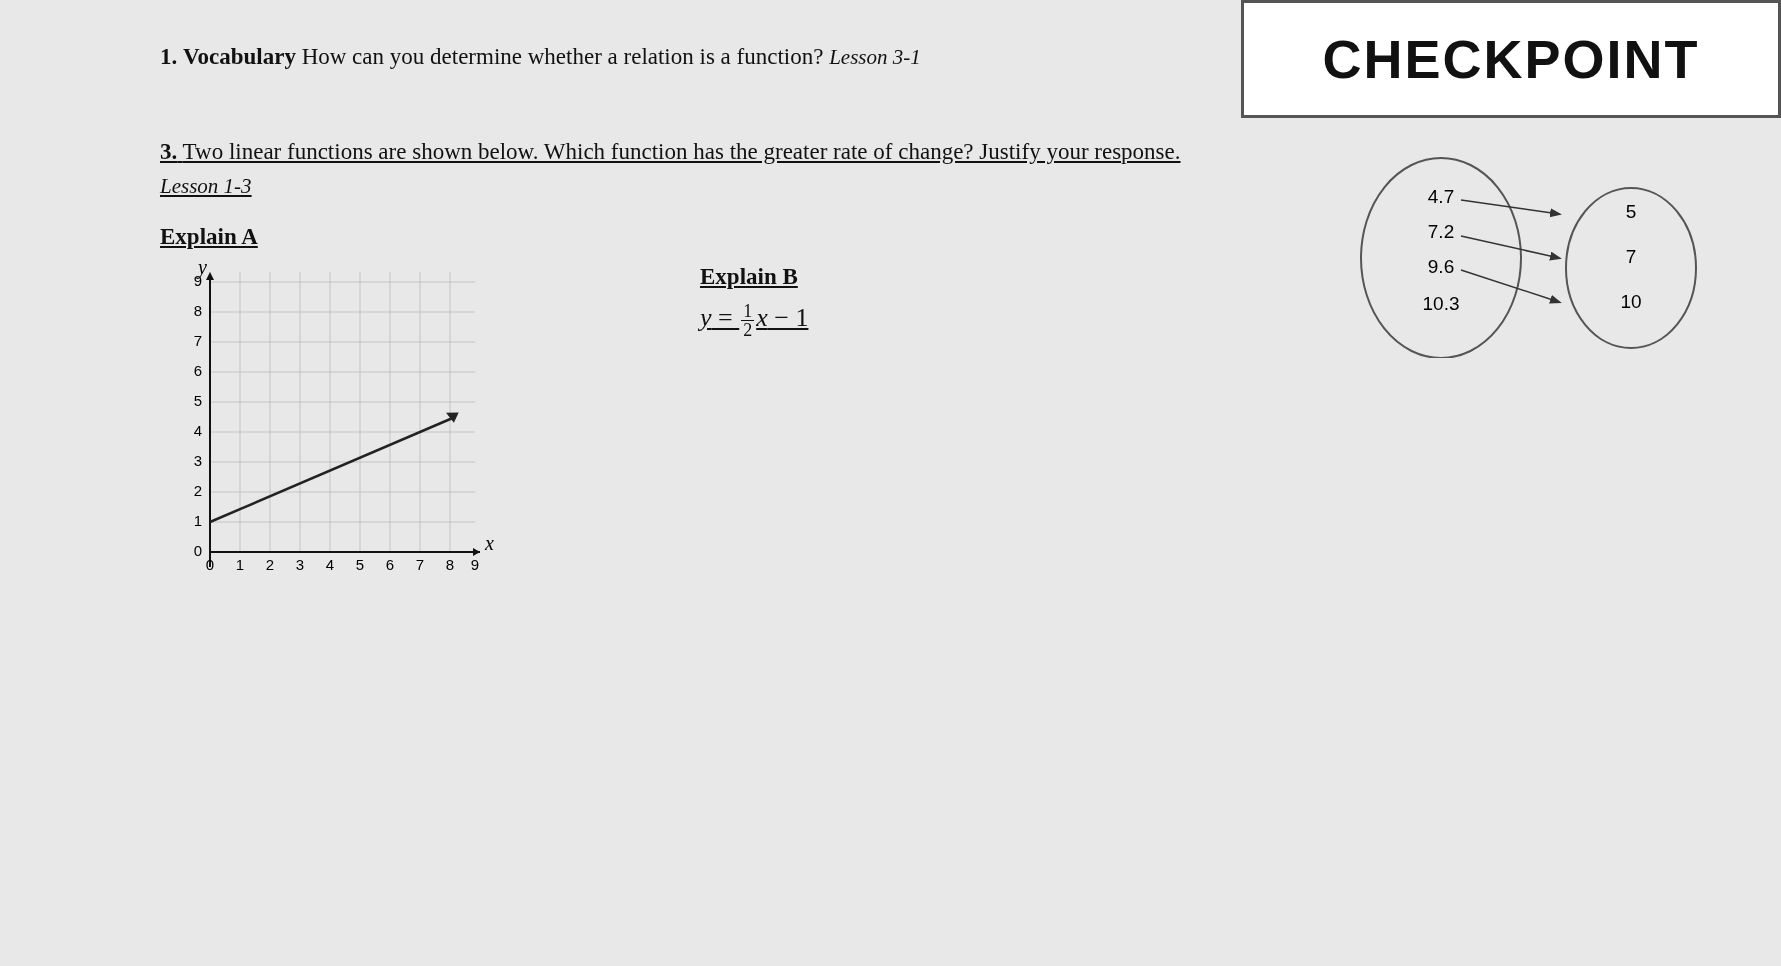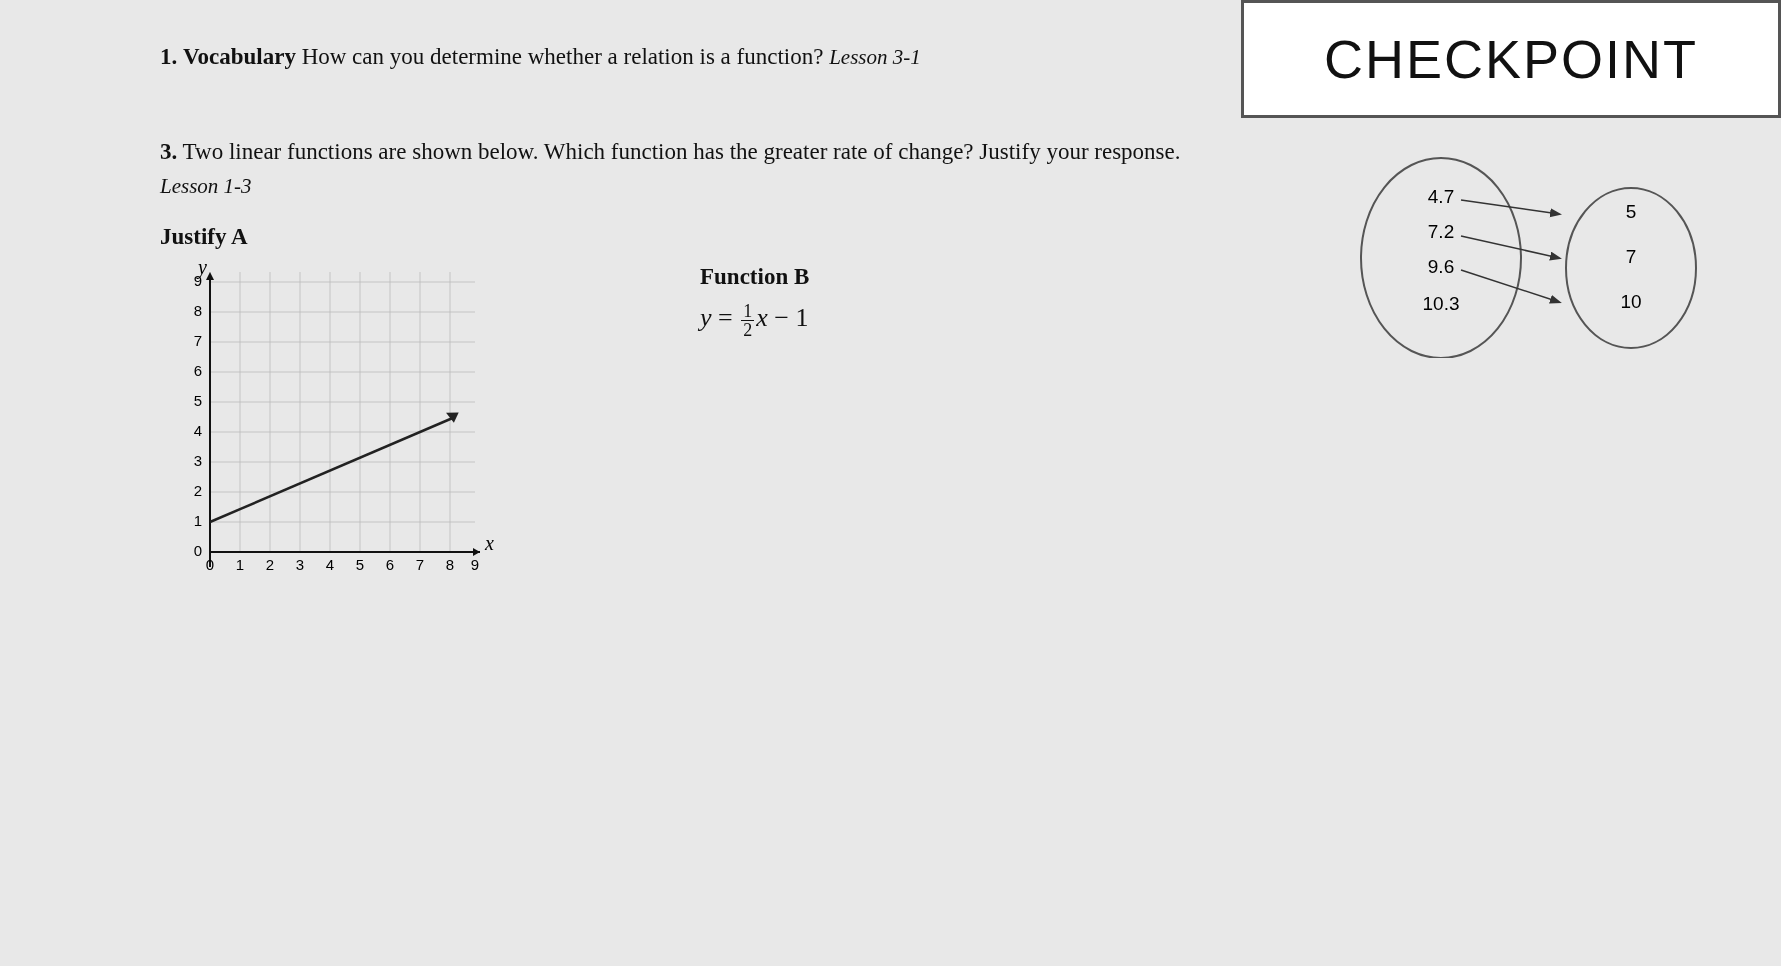--- a/index.html
+++ b/index.html
@@ -29,21 +29,21 @@
       width: 540px;
       height: 118px;
       background: white;
       border: 3px solid #555;
       display: flex;
       align-items: center;
       justify-content: center;
     }
     .checkpoint-title {
       font-size: 54px;
-      font-weight: normal;
+      font-weight: bold;
       letter-spacing: 2px;
       font-family: Arial, sans-serif;
       color: #111;
     }
 
     
     .questions {
       margin-top: 10px;
       max-width: 1100px;
     }
@@ -74,20 +74,21 @@
       position: absolute;
       top: 138px;
       right: 60px;
       width: 380px;
       height: 220px;
     }
 
     
     .q3-section {
       margin-top: 4px;
+      text-decoration: underline;
     }
     .functions-row {
       display: flex;
       gap: 200px;
       margin-top: 20px;
       align-items: flex-start;
     }
 
     .function-label {
       font-weight: bold;
@@ -157,21 +158,21 @@
       <div class="question-text">
         <span class="question-number">3.</span>
         <span>Two linear functions are shown below. Which function has the greater rate of change? Justify your response.</span>
         <br>
         <span class="lesson-ref">Lesson 1-3</span>
       </div>
 
       <div class="functions-row">
 
         <div class="function-a">
-          <div class="function-label">Justify A</div>
+          <div class="function-label">Explain A</div>
 
           <div class="graph-wrapper">
             <svg class="graph-svg" width="340" height="340" viewBox="0 0 340 340">
 
               <g stroke="#bbb" stroke-width="0.8">
 
                 <line x1="50" y1="10" x2="50" y2="290"></line>
                 <line x1="80" y1="10" x2="80" y2="290"></line>
                 <line x1="110" y1="10" x2="110" y2="290"></line>
                 <line x1="140" y1="10" x2="140" y2="290"></line>
@@ -228,21 +229,21 @@
               <text x="315" y="308" font-size="15" text-anchor="middle" font-family="Arial">9</text>
 
               <line x1="50" y1="260" x2="295" y2="155" stroke="#222" stroke-width="2.5"></line>
 
               <polygon points="300,152 288,148 292,160" fill="#222" transform="rotate(-20, 295, 155)"></polygon>
             </svg>
           </div>
         </div>
 
         <div class="function-b function-b-content">
-          <div class="function-label">Function B</div>
+          <div class="function-label">Explain B</div>
           <div class="equation">
             <i>y</i> =&nbsp;<span class="fraction">
                 <span class="frac-num">1</span>
                 <span class="frac-den">2</span>
               </span><i>x</i>&nbsp;−&nbsp;1
           </div>
         </div>
       </div>
     </div>
 

